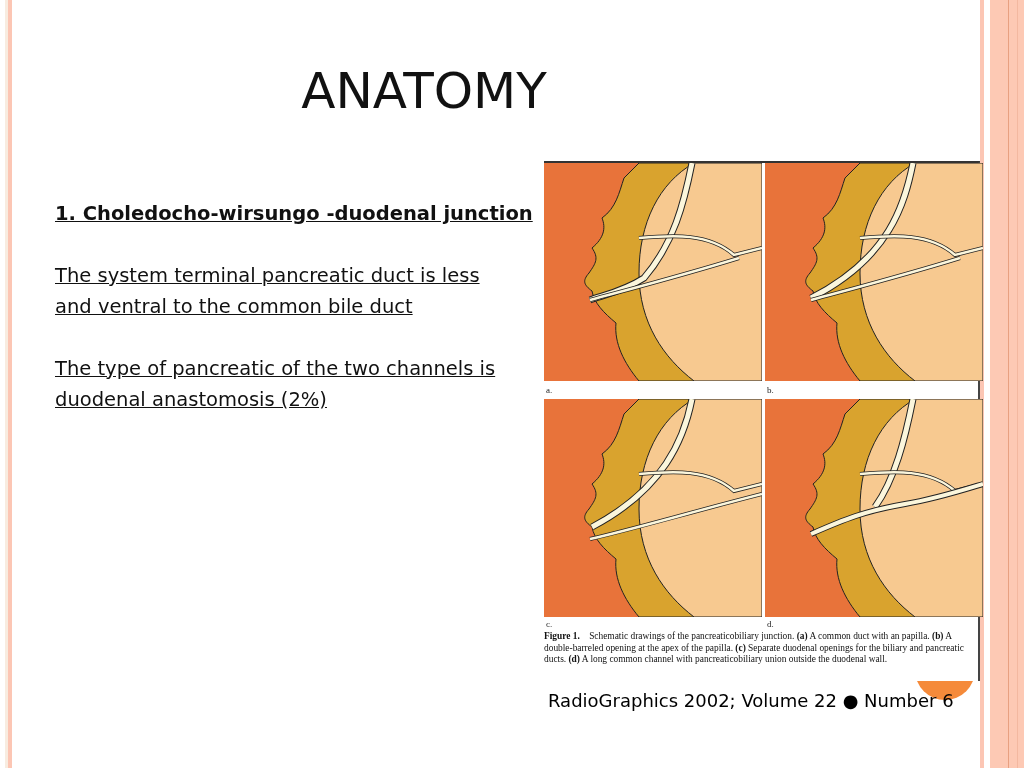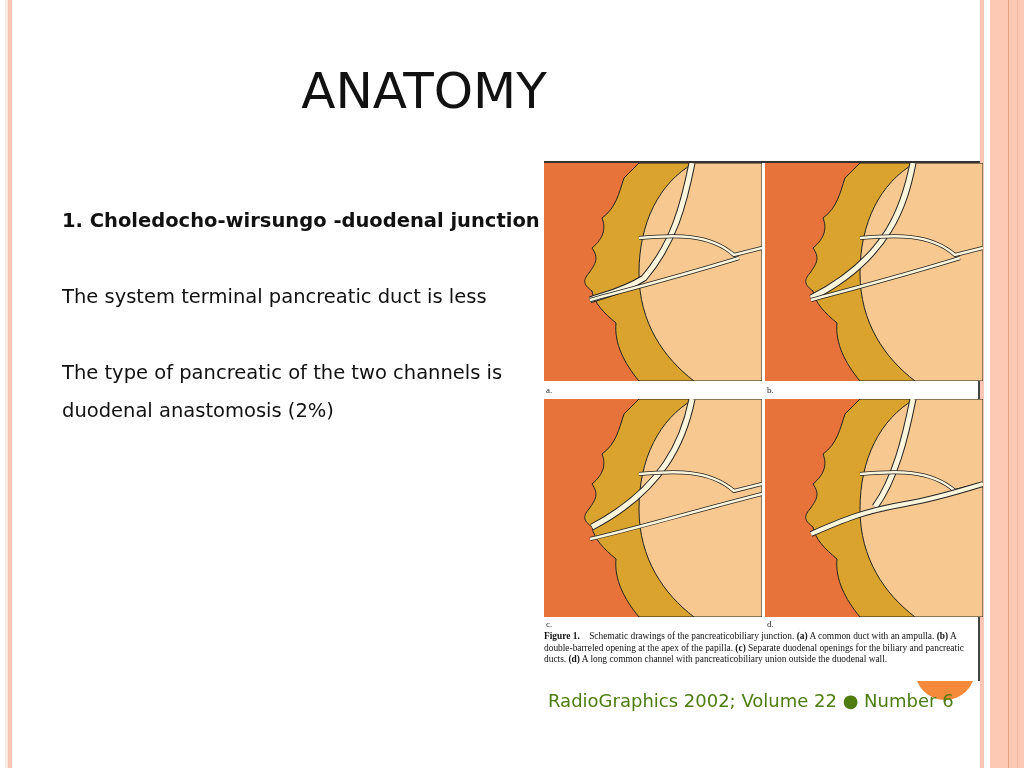--- a/index.html
+++ b/index.html
@@ -6,47 +6,48 @@
   body{width:1024px;height:768px;position:relative;overflow:hidden;background:#fff;font-family:"Liberation Sans",sans-serif;}
   .stripe{position:absolute;top:0;height:768px;}
   .l1{left:5px;width:3px;background:#f8ece0;}
   .l2{left:8px;width:4px;background:#fcc6b4;}
   .r1{left:980px;width:4px;background:#fcc6b4;}
   .r2{left:990px;width:34px;background:#fdc9b4;}
   .r3{left:1008px;width:1px;background:#e8a080;}
   .r4{left:1017px;width:1px;background:#f3b8a0;}
   .title{position:absolute;left:0;width:848px;top:36px;text-align:center;font-size:50px;color:#111;font-family:"DejaVu Sans",sans-serif;font-weight:400;letter-spacing:0px;margin-top:26px;}
   .body{position:absolute;left:55px;top:198px;width:495px;font-family:"DejaVu Sans",sans-serif;font-size:19.5px;line-height:31px;color:#111;}
-  .body p{margin:7px;}
+  .body p{margin:0;text-decoration:underline;}
   .gap{height:31px;}
   .indent{padding-left:76px;}
   .circle{position:absolute;left:915px;top:640px;width:60px;height:60px;border-radius:50%;background:#f58a3a;}
   .figure{position:absolute;left:544px;top:161px;width:436px;height:520px;background:#fff;border-top:2px solid #333;border-right:2px solid #444;box-sizing:border-box;}
   .panel{position:absolute;width:218px;height:218px;}
   .plabel{position:absolute;font-family:"Liberation Serif",serif;font-size:9px;color:#222;}
   .caption{position:absolute;left:0;top:468px;width:436px;font-family:"Liberation Serif",serif;font-size:9.4px;line-height:11.5px;color:#111;}
   .caption b{font-weight:bold;}
-  .ref{position:absolute;left:548px;top:690px;font-family:"DejaVu Sans",sans-serif;font-size:18px;color:#4d7c0f;}
+  .ref{position:absolute;left:548px;top:690px;font-family:"DejaVu Sans",sans-serif;font-size:18px;color:#000000;}
 </style>
 </head>
 <body>
 
 <div class="stripe l1"></div>
 <div class="stripe l2"></div>
 <div class="stripe r1"></div>
 <div class="stripe r2"></div>
 <div class="stripe r3"></div>
 <div class="stripe r4"></div>
 
 <div class="title">ANATOMY</div>
 
 <div class="body">
   <p><b>1. Choledocho-wirsungo -duodenal junction</b></p>
   <div class="gap"></div>
   <p>The system terminal pancreatic duct is less</p>
+  <p>and ventral to the common bile duct</p>
   <div class="gap"></div>
   <p>The type of pancreatic of the two channels is</p>
   <p>duodenal anastomosis (2%)</p>
 </div>
 
 <div class="circle"></div>
 
 <div class="figure">
 
   <svg class="panel" style="left:0;top:0" viewBox="0 0 218 218">
@@ -98,21 +99,21 @@
     <path d="M95 75 C130 72 165 70 190 92 L218 85" stroke="#fbf6dc" stroke-width="2.5" fill="none"></path>
     <path d="M46 135 C80 120 100 112 140 105 C170 100 195 92 218 85" stroke="#222" stroke-width="6" fill="none"></path>
     <path d="M46 135 C80 120 100 112 140 105 C170 100 195 92 218 85" stroke="#fbf6dc" stroke-width="4" fill="none"></path>
   </svg>
   <div class="plabel" style="left:223px;top:456px">d.</div>
 
   <div class="caption">
     <b>Figure 1.</b>&nbsp;&nbsp;&nbsp;
     <span>Schematic drawings of the pancreaticobiliary junction.</span>
     <b>(a)</b>
-    <span>A common duct with an ampulla.</span>
+    <span>A common duct with an papilla.</span>
     <b>(b)</b>
     <span>A double-barreled opening at the apex of the papilla.</span>
     <b>(c)</b>
     <span>Separate duodenal openings for the biliary and pancreatic ducts.</span>
     <b>(d)</b>
     <span>A long common channel with pancreaticobiliary union outside the duodenal wall.</span>
   </div>
 </div>
 
 <div class="ref">RadioGraphics 2002; Volume 22 ● Number 6</div>

